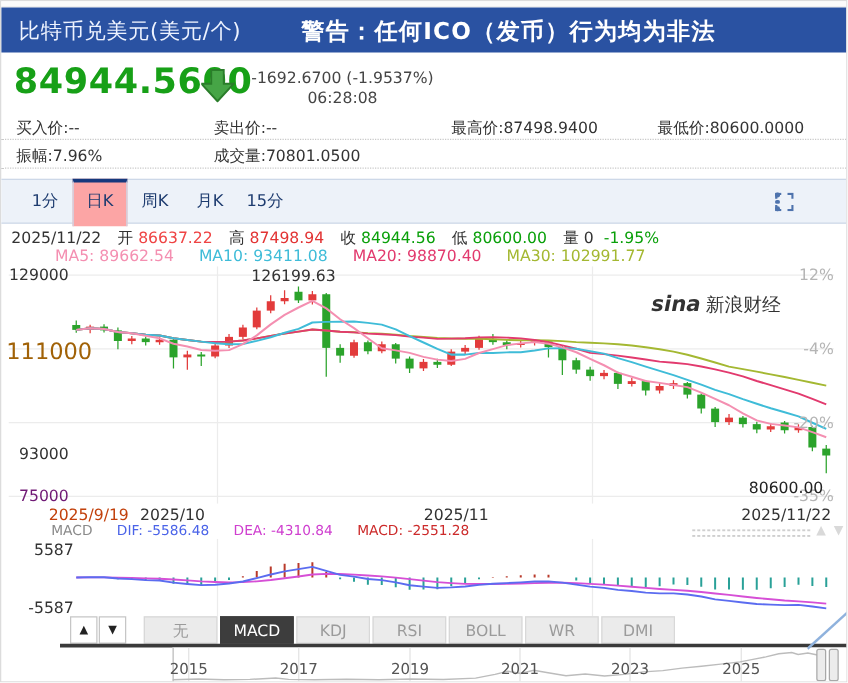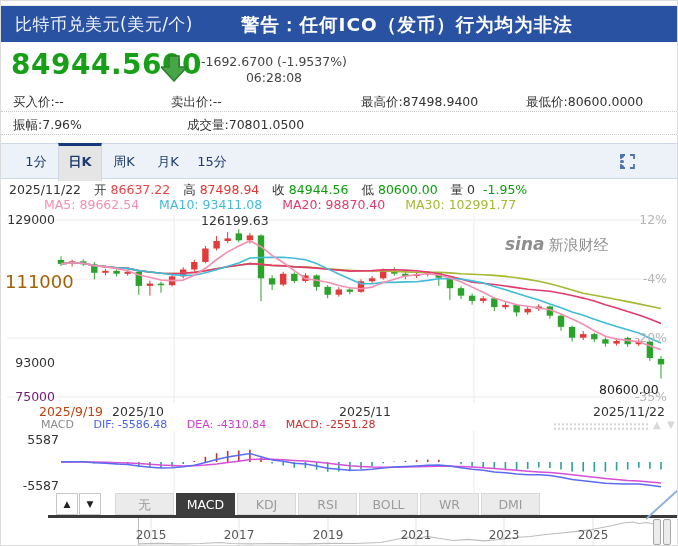--- a/index.html
+++ b/index.html
@@ -9,31 +9,31 @@
   .titlebar{position:absolute;left:0;top:5px;width:100%;height:36px;background:#2a52a2;display:flex;align-items:center;}
   .title{color:#eef3ff;font-size:17px;margin-left:14px;letter-spacing:.5px;}
   .warning{color:#ffffff;font-size:18.5px;font-weight:bold;margin-left:48px;letter-spacing:1px;}
   .price{position:absolute;left:10px;top:47px;font-size:28px;font-weight:bold;color:#17a017;letter-spacing:.5px;}
   .arrow{position:absolute;left:160px;top:54px;}
   .change{position:absolute;left:200px;top:53px;font-size:12.5px;color:#454545;text-align:center;line-height:16px;}
   .inforow{position:absolute;left:0;width:100%;height:22px;border-bottom:1px dotted #c9c9c9;font-size:12.5px;color:#333;}
   .inforow span{position:absolute;top:4px;white-space:nowrap;}
   .ptabs{position:absolute;left:0;top:142px;width:100%;height:36px;background:#edf2f9;border-top:1px solid #cdd8e8;border-bottom:1px solid #cdd8e8;}
   .ptab{position:absolute;top:0;width:44px;height:36px;line-height:36px;text-align:center;font-size:13px;color:#1d3b6f;cursor:pointer;}
-  .ptab.active{height:38px;background:#e5e5e5;border-left:1px solid #cdd8e8;border-right:1px solid #cdd8e8;border-top:3px solid #16387d;line-height:32px;z-index:2;font-weight:bold;}
+  .ptab.active{height:38px;background:#fca5a5;border-left:1px solid #cdd8e8;border-right:1px solid #cdd8e8;border-top:3px solid #16387d;line-height:32px;z-index:2;}
   .chicons{position:absolute;top:151px;display:flex;gap:14px;align-items:center;}
   .kebab span{display:block;width:3.5px;height:3.5px;border-radius:50%;background:#4e73ad;margin:2px auto;}
   .ohlc{position:absolute;left:8px;top:181px;font-size:12.5px;color:#333;white-space:nowrap;}
   .ohlc b{font-weight:normal;margin-left:9px;}
   .ohlc i{font-style:normal;margin-left:4px;}
   .maline{position:absolute;left:43px;top:196px;font-size:12.5px;white-space:nowrap;}
   .maline span{margin-right:16px;}
   .macdline{position:absolute;left:40px;top:417px;font-size:11px;white-space:nowrap;}
   .macdline span{margin-right:16px;}
-  .wm{position:absolute;left:504px;top:233px;color:#737373;opacity:.8;font-size:15px;white-space:nowrap;text-align:right;}
+  .wm{position:absolute;left:520px;top:233px;color:#000000;opacity:.8;font-size:15px;white-space:nowrap;text-align:right;}
   .wm .logo{font-weight:bold;font-style:italic;font-size:17px;margin-right:4px;}
   .dots{position:absolute;left:552px;top:421px;width:96px;height:9px;background-image:radial-gradient(#cfcfcf .9px,transparent 1px);background-size:4px 4.5px;}
   .ztri{position:absolute;top:418px;font-size:10px;color:#d9d9d9;cursor:pointer;}
   .itabrow{position:absolute;top:492px;left:0;width:100%;height:22px;}
   .ibtn{position:absolute;top:0;width:22px;height:22px;background:#fff;border:1px solid #c6c6c6;text-align:center;line-height:20px;font-size:9px;color:#222;cursor:pointer;}
   .itabs{position:absolute;left:114px;top:0;display:flex;gap:2px;}
   .itab{width:59px;height:22px;line-height:22px;text-align:center;font-size:12.5px;background:#ebebeb;border:1px solid #d8d8d8;color:#9b9b9b;cursor:pointer;}
   .itab.active{background:#3d3d3d;border-color:#3d3d3d;color:#fff;}
   .darkline{position:absolute;left:47px;top:514px;width:631px;height:3px;background:#3a3a3a;}
   .tlwrap{position:absolute;left:137px;top:517px;width:541px;height:29px;background:#fff;border-left:1px solid #bbb;}
@@ -61,21 +61,21 @@
   </div>
 
   <div class="inforow" style="top:89px;">
     <span style="left:12px;"><i style="font-style:normal">买入价:</i><i style="font-style:normal">--</i></span>
     <span style="left:170px;"><i style="font-style:normal">卖出价:</i><i style="font-style:normal">--</i></span>
     <span style="left:360px;"><i style="font-style:normal">最高价:</i><i style="font-style:normal">87498.9400</i></span>
     <span style="left:525px;"><i style="font-style:normal">最低价:</i><i style="font-style:normal">80600.0000</i></span>
   </div>
   <div class="inforow" style="top:112px;">
     <span style="left:12px;"><i style="font-style:normal">振幅:</i><i style="font-style:normal">7.96%</i></span>
-    <span style="left:170px;margin-left:16px;"><i style="font-style:normal">成交量:</i><i style="font-style:normal">70801.0500</i></span>
+    <span style="left:170px;"><i style="font-style:normal">成交量:</i><i style="font-style:normal">70801.0500</i></span>
   </div>
 
   <div class="ptabs"></div>
   <div class="ptab" style="left: 13px; top: 143px;">1分</div>
   <div class="ptab active" style="left: 57px; top: 142px;">日K</div>
   <div class="ptab" style="left: 101px; top: 143px;">周K</div>
   <div class="ptab" style="left: 145px; top: 143px;">月K</div>
   <div class="ptab" style="left: 189px; top: 143px;">15分</div>
 
   <div class="chicons" style="left:619px;">

